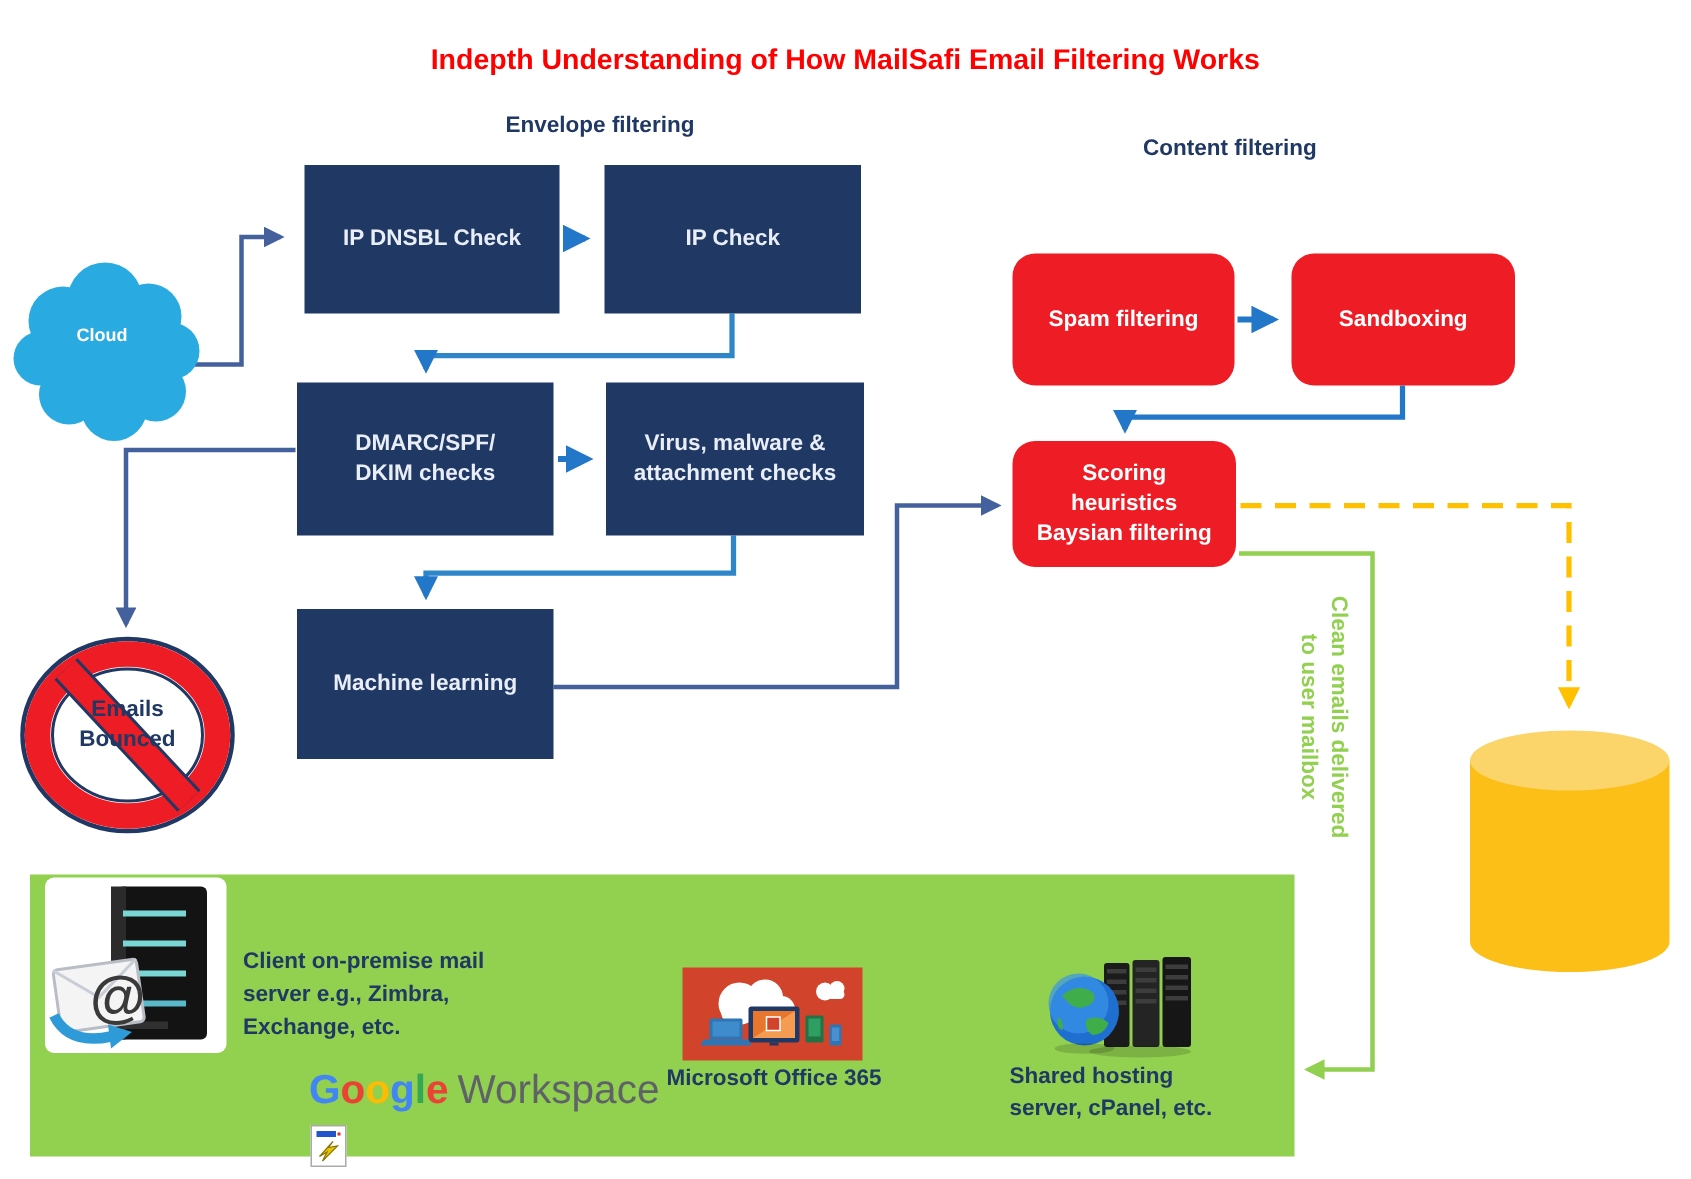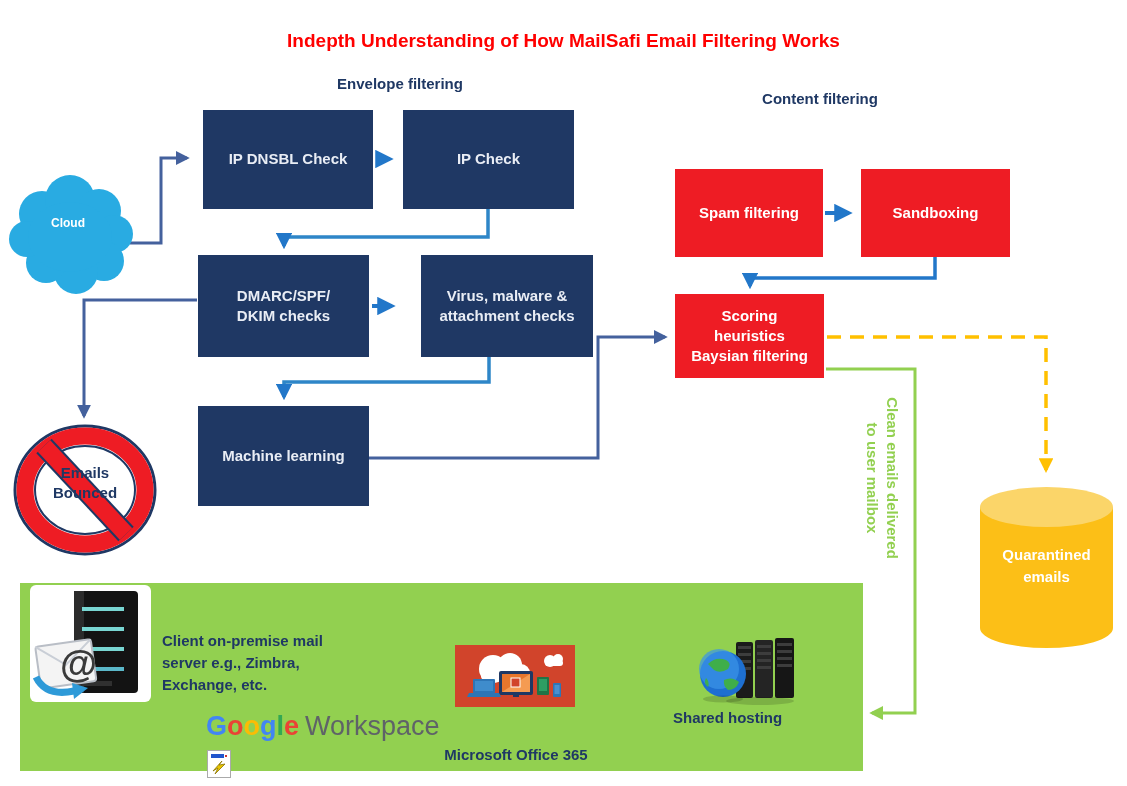--- a/index.html
+++ b/index.html
@@ -5,34 +5,34 @@
   html,body{margin:0;padding:0;background:#fff;}
   #canvas{position:relative;width:1127px;height:786px;background:#fff;overflow:hidden;
           font-family:"Liberation Sans", sans-serif;}
   .abs{position:absolute;}
   #title{left:0;top:30px;width:1127px;text-align:center;color:#ff0000;
          font-size:19px;font-weight:bold;}
   .section-label{color:#1f3864;font-size:15px;font-weight:bold;text-align:center;width:200px;}
   .box{display:flex;flex-direction:column;align-items:center;justify-content:center;
        text-align:center;font-weight:bold;font-size:15px;line-height:1.35;z-index:2;}
   .box-navy{background:#1f3864;color:#e9edf5;}
-  .box-red{background:#ee1c24;color:#ffffff;}
+  .box-red{background:#ee1c24;color:#ffffff;border-radius:15px;}
   .box span{display:block;}
   #connectors{left:0;top:0;z-index:1;pointer-events:none;}
   .overlay-label{z-index:3;font-weight:bold;text-align:center;}
   #cloud-label{left:18px;top:216px;width:100px;color:#fff;font-size:12px;}
   #bounced-label{left:25px;top:463px;width:120px;color:#1f3864;font-size:15px;line-height:1.35;}
   #quarantine-label{left:984px;top:544px;width:125px;color:#fff;font-size:15px;line-height:1.45;}
   #clean-label{left:780px;top:456px;width:200px;height:44px;color:#92d050;font-size:15px;
                line-height:1.3;transform:rotate(90deg);}
   #green-panel{left:20px;top:583px;width:843px;height:188px;background:#92d050;z-index:2;}
   #client-caption{left:162px;top:630px;width:185px;color:#1f3864;font-size:15px;
                   font-weight:bold;line-height:1.45;z-index:3;}
   #office-caption{left:426px;top:710px;width:180px;color:#1f3864;font-size:15px;
-                  font-weight:bold;text-align:center;z-index:3;margin-top:36px;}
+                  font-weight:bold;text-align:center;z-index:3;}
   #hosting-caption{left:673px;top:707px;width:190px;color:#1f3864;font-size:15px;
                    font-weight:bold;line-height:1.4;z-index:3;}
   #hosting-caption span{display:block;}
   #google-logo{left:206px;top:711px;width:200px;font-size:27px;z-index:3;white-space:nowrap;}
   #google-logo .g-letter{font-weight:bold;}
   #google-logo .workspace{color:#5f6368;font-weight:normal;margin-left:6px;}
   #mail-server-img{left:30px;top:585px;width:121px;height:117px;background:#fff;
                    border-radius:6px;z-index:3;}
   #office-img{left:455px;top:645px;width:120px;height:62px;background:#d1442b;z-index:3;}
   #hosting-img{left:698px;top:636px;width:100px;height:70px;z-index:3;}
@@ -116,21 +116,21 @@
   <div class="abs box box-navy" style="left:403px;top:110px;width:171px;height:99px;">
     <span>IP Check</span>
   </div>
   <div class="abs box box-navy" style="left:203px;top:110px;width:170px;height:99px;">
     <span>IP DNSBL Check</span>
   </div>
   <div class="abs box box-navy" style="left:198px;top:255px;width:171px;height:102px;">
     <span>DMARC/SPF/</span>
     <span>DKIM checks</span>
   </div>
-  <div class="abs box box-navy" style="left:421px;top:255px;width:172px;height:102px;padding:18px 8px;box-sizing:border-box;">
+  <div class="abs box box-navy" style="left:404px;top:255px;width:172px;height:102px;padding:18px 8px;box-sizing:border-box;">
     <span>Virus, malware &amp; attachment checks</span>
   </div>
   <div class="abs box box-navy" style="left:198px;top:406px;width:171px;height:100px;">
     <span>Machine learning</span>
   </div>
 
   <div class="abs box box-red" style="left:675px;top:169px;width:148px;height:88px;">
     <span>Spam filtering</span>
   </div>
   <div class="abs box box-red" style="left:861px;top:169px;width:149px;height:88px;text-align:center;">
@@ -142,21 +142,20 @@
     <span>Baysian filtering</span>
   </div>
 
   <div id="cloud-label" class="abs overlay-label">
     <span>Cloud</span>
   </div>
   <div id="bounced-label" class="abs overlay-label">
     <span style="display:block;">Emails</span>
     <span style="display:block;">Bounced</span>
   </div>
-  <div id="quarantine-label" class="abs overlay-label">Quarantined emails</div>
   <div id="clean-label" class="abs overlay-label">
     <span style="display:block;">Clean emails delivered</span>
     <span style="display:block;">to user mailbox</span>
   </div>
 
   <div id="green-panel" class="abs"></div>
 
   <div id="mail-server-img" class="abs">
     <svg width="121" height="117" viewBox="0 0 121 117">
       <rect x="48" y="6" width="60" height="102" rx="4" fill="#131313"></rect>
@@ -243,15 +242,16 @@
         <circle cx="21" cy="33" r="20" fill="#3b94e8" opacity="0.7"></circle>
         <path d="M10,28 Q18,20 28,24 Q34,27 30,33 Q22,38 16,34 Z" fill="#3fae4a"></path>
         <path d="M26,44 Q34,40 41,46 Q38,54 30,54 Q25,50 26,44 Z" fill="#3fae4a"></path>
         <path d="M8,42 Q12,46 10,51 Q5,48 8,42 Z" fill="#3fae4a"></path>
         <ellipse cx="25" cy="63" rx="20" ry="3.5" fill="#000" opacity="0.15"></ellipse>
       </g>
     </svg>
   </div>
   <div id="hosting-caption" class="abs">
     <span>Shared hosting</span>
+    <span>server, cPanel, etc.</span>
   </div>
 
 </div>
 
 </body></html>

